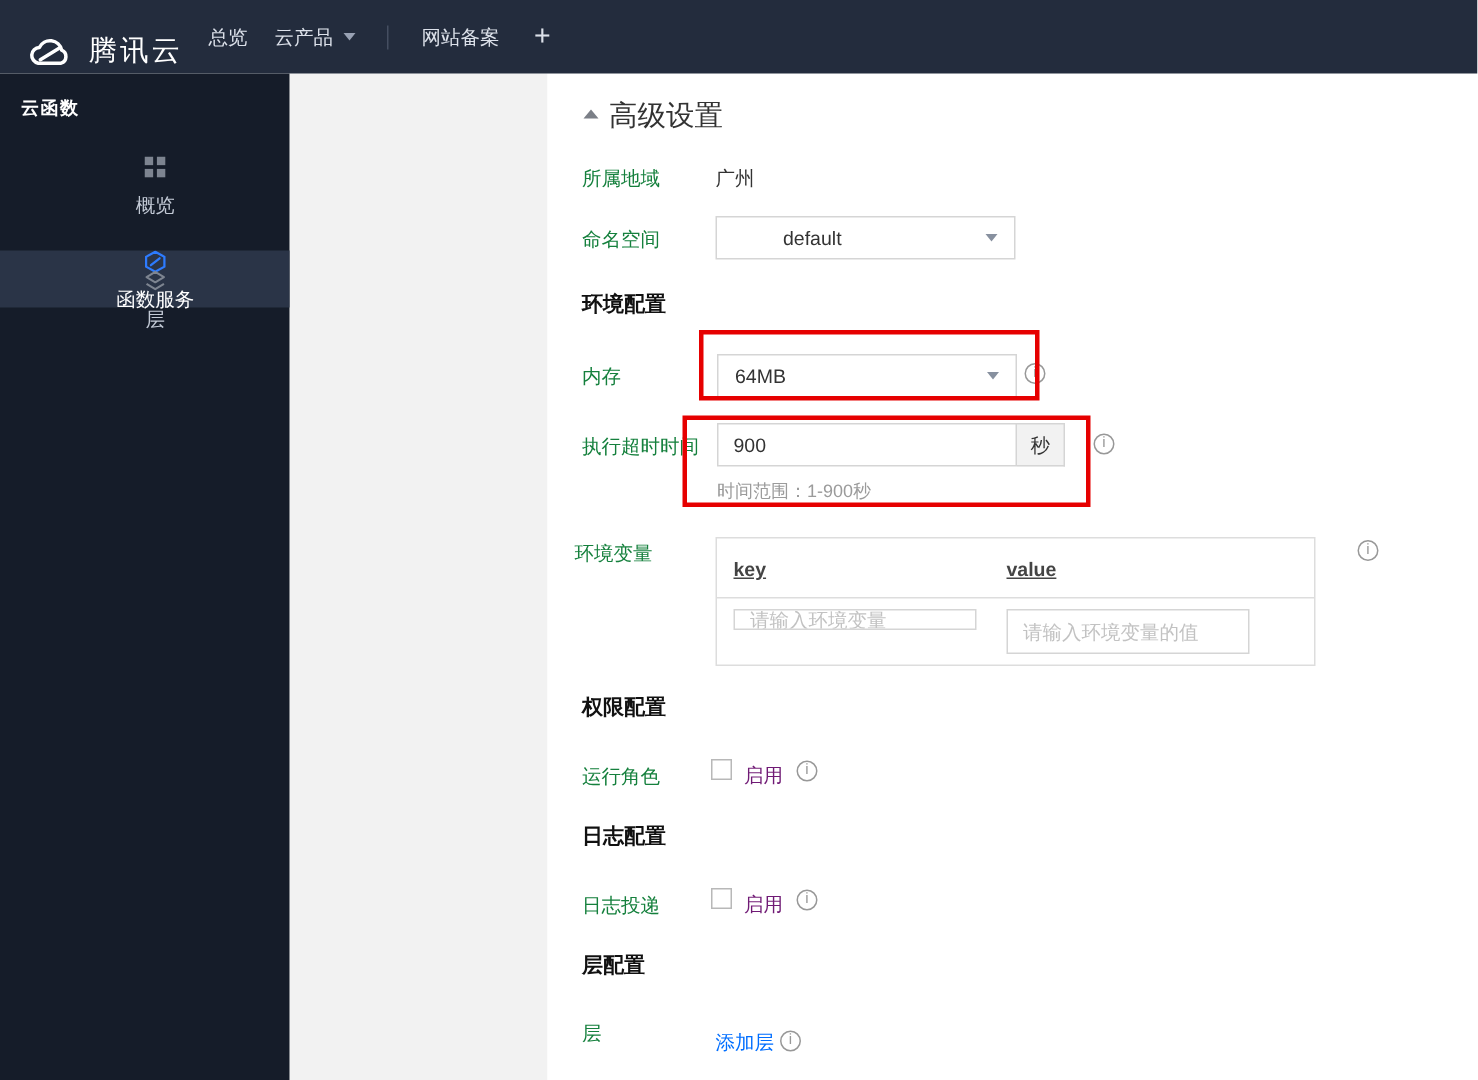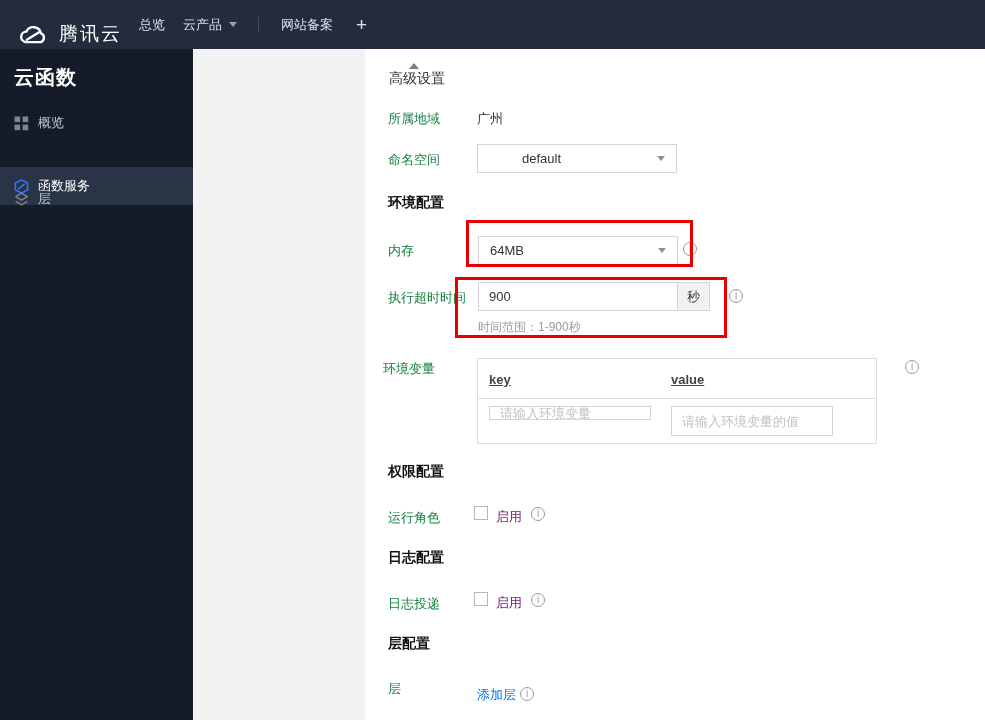--- a/index.html
+++ b/index.html
@@ -15,36 +15,36 @@
   .brand-text { color:#fff; font-size:19px; letter-spacing:2px; }
   .nav-item { position:absolute; top:0; height:49px; display:flex; align-items:center; color:#dce1ea; font-size:13px; cursor:pointer; }
   .nav-overview { left:139px; }
   .nav-products { left:183px; }
   .nav-beian { left:281px; }
   .nav-plus { left:356px; font-size:19px; font-weight:300; }
   .chev-down { width:0; height:0; border-left:4px solid transparent; border-right:4px solid transparent; border-top:5px solid #98a1b3; margin-left:7px; display:inline-block; }
   .nav-divider { position:absolute; left:258px; top:17px; width:1px; height:16px; background:#454e61; }
   
   .sidebar { position:absolute; left:0; top:49px; width:193px; height:671px; background:#151c29; z-index:4; }
-  .sidebar-title { position:absolute; left:14px; top:15px; color:#fff; font-size:20px; font-weight:bold; letter-spacing:1px; }
-  .side-item { position:absolute; left:0; width:193px; height:38px; display:flex; align-items:center; padding-left:14px; gap:9px; color:#c3cad6; font-size:13px; cursor:pointer; }
+  .sidebar-title { position:absolute; left:14px; top:15px; color:#fff; font-size:12px; font-weight:bold; letter-spacing:1px; }
+  .side-item { position:absolute; left:0; width:193px; height:38px; display:flex; align-items:center; padding-left:14px; gap:9px; color:#c3cad6; font-size:13px; cursor:pointer;flex-direction:column; }
   .side-item.active { background:#2a3447; color:#fff; }
   .side-item .ic { width:15px; height:15px; flex:0 0 15px; }
   
   .grey-panel { position:absolute; left:193px; top:49px; width:172px; height:671px; background:#f2f2f2; }
   .content { position:absolute; left:365px; top:49px; width:620px; height:671px; background:#fff; }
   
   .abs { position:absolute; }
   .lbl { position:absolute; color:#15803d; font-size:13px; white-space:nowrap; }
   .val { position:absolute; color:#333; font-size:13px; white-space:nowrap; }
   .section-h { position:absolute; color:#111; font-size:14px; font-weight:bold; white-space:nowrap; }
   .selectbox { position:absolute; height:29px; width:200px; background:#fff; border:1px solid #d5d5d5;
     display:flex; align-items:center; justify-content:space-between; padding:0 11px; font-size:13px; color:#333; cursor:pointer; }
   .tri-up { width:0; height:0; border-left:5px solid transparent; border-right:5px solid transparent; border-bottom:6px solid #7b7f87; display:inline-block; margin-right:7px; position:relative; top:-1px; }
-  .adv-toggle { position:absolute; left:24px; top:15px; display:flex; align-items:center; font-size:14px; color:#333; cursor:pointer;flex-direction:column; }
+  .adv-toggle { position:absolute; left:24px; top:15px; display:flex; align-items:center; font-size:19px; color:#333; cursor:pointer; }
   .info-i { position:absolute; width:14px; height:14px; border:1px solid #989898; border-radius:50%；; border-radius:50%; color:#989898;
     font-size:10px; line-height:12px; text-align:center; cursor:pointer; background:#fff; }
   .txt-input { border:1px solid #d5d5d5; font-size:13px; color:#333; padding:0 10px; outline:none; background:#fff; font-family:inherit; }
   .txt-input::placeholder { color:#c2c2c2; }
   .suffix-box { position:absolute; width:32px; height:29px; background:#f2f2f2; border:1px solid #d5d5d5; border-left:none;
     display:flex; align-items:center; justify-content:center; font-size:13px; color:#333; }
   .hint { position:absolute; color:#9b9b9b; font-size:12px; white-space:nowrap; }
   .red-box { position:absolute; border:3px solid #e60000; pointer-events:none; z-index:3; }
   .env-table { position:absolute; left:112px; top:309px; width:400px; height:86px; border:1px solid #ddd; background:#fff; }
   .env-head { position:absolute; left:0; top:0; width:100%; height:40px; border-bottom:1px solid #ddd; }

